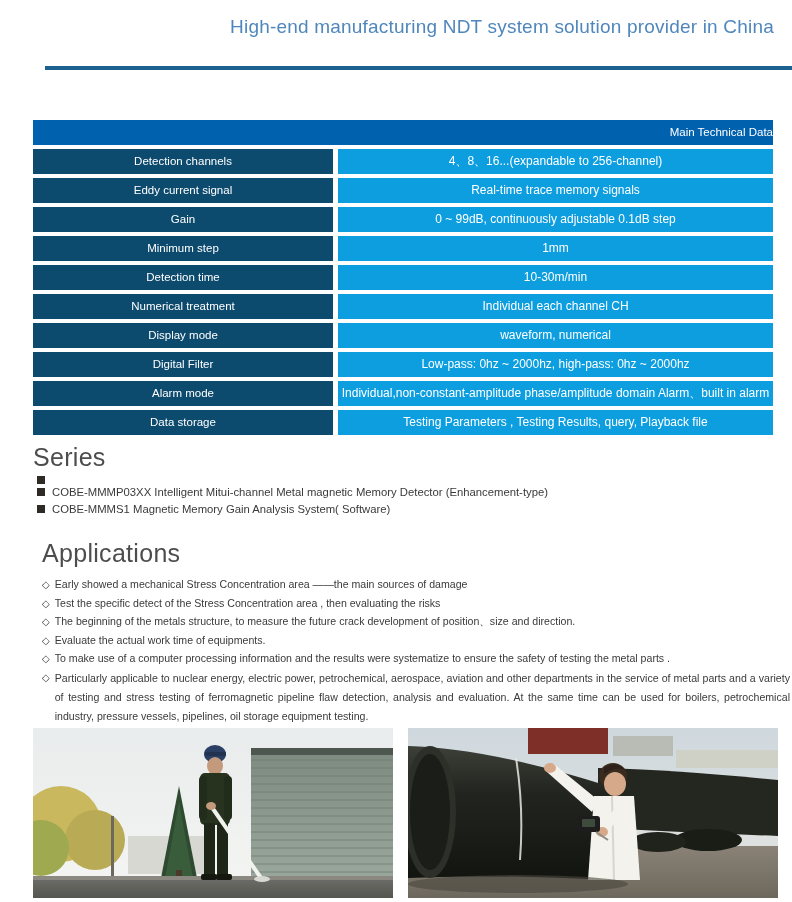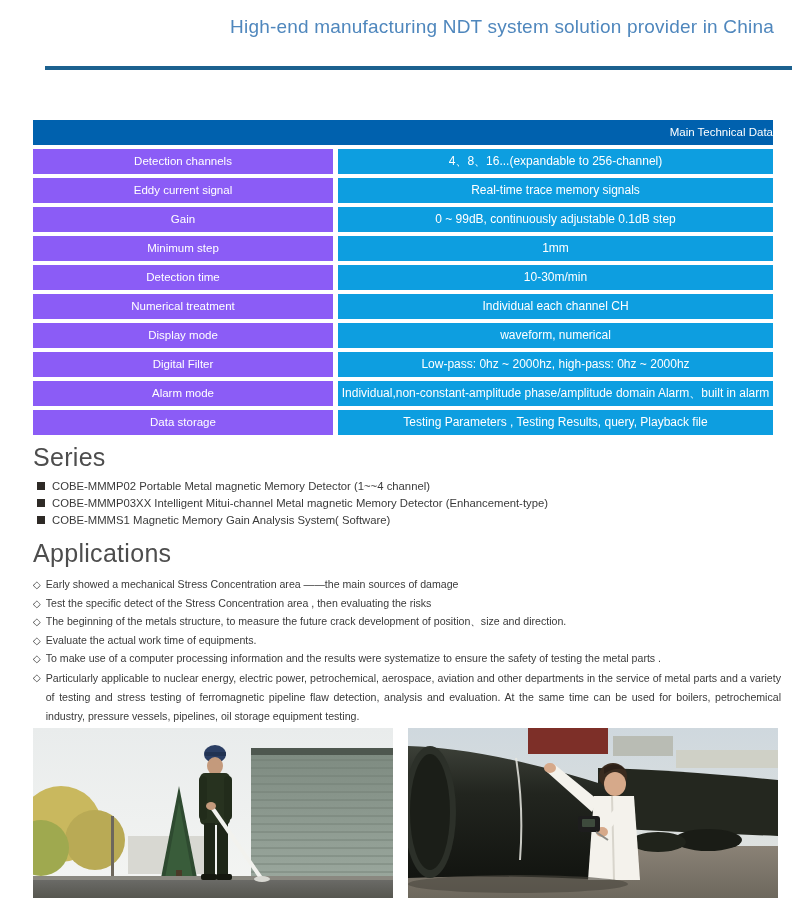--- a/index.html
+++ b/index.html
@@ -57,21 +57,21 @@
     line-height: 25px;
     margin-bottom: 4px;
   }
   .spec-row {
     display: flex;
     margin-bottom: 4px;
     height: 25px;
   }
   .spec-label {
     width: 300px;
-    background: #8b5cf6;
+    background: #0c4a6e;
     color: #ffffff;
     font-size: 11.5px;
     text-align: center;
     line-height: 25px;
     flex: none;
   }
   .spec-gap {
     width: 5px;
     flex: none;
   }
@@ -93,21 +93,21 @@
     color: #4d4d4d;
     margin: 0;
     letter-spacing: 0.3px;
   }
   #series-section {
     position: absolute;
     left: 33px;
     top: 443px;
     width: 745px;
   }
-  #series-section .section-title { margin-bottom: 6px; }
+  #series-section .section-title { }
 
   .series-list {
     list-style: none;
     margin: 0;
     padding: 0;
   }
   .series-item {
     font-size: 11.3px;
     color: #3a3a3a;
     line-height: 17px;
@@ -119,21 +119,21 @@
     width: 8px;
     height: 8px;
     background: #2e2a26;
     margin: 4px 7px 0 4px;
     flex: none;
   }
 
   
   #applications-section {
     position: absolute;
-    left: 33px;
+    left: 42px;
     top: 539px;
     width: 748px;
   }
   #applications-section .section-title { margin-bottom: 8px; }
 
   .apps-list {
     list-style: none;
     margin: 0;
     padding: 0;
   }
@@ -234,21 +234,20 @@
         <div class="spec-value">Testing Parameters , Testing Results, query, Playback file</div>
       </div>
     </div>
 </div>
 
 <div id="series-section">
   <h2 class="section-title">Series</h2>
   <ul class="series-list" id="series-list">
       <li class="series-item">
         <span class="bullet-square"></span>
-        <span>COBE-MMMP02 Portable Metal magnetic Memory Detector (1~~4 channel)</span>
       </li>
       <li class="series-item">
         <span class="bullet-square"></span>
         <span>COBE-MMMP03XX Intelligent Mitui-channel Metal magnetic Memory Detector (Enhancement-type)</span>
       </li>
       <li class="series-item">
         <span class="bullet-square"></span>
         <span>COBE-MMMS1 Magnetic Memory Gain Analysis System( Software)</span>
       </li>
     </ul>

